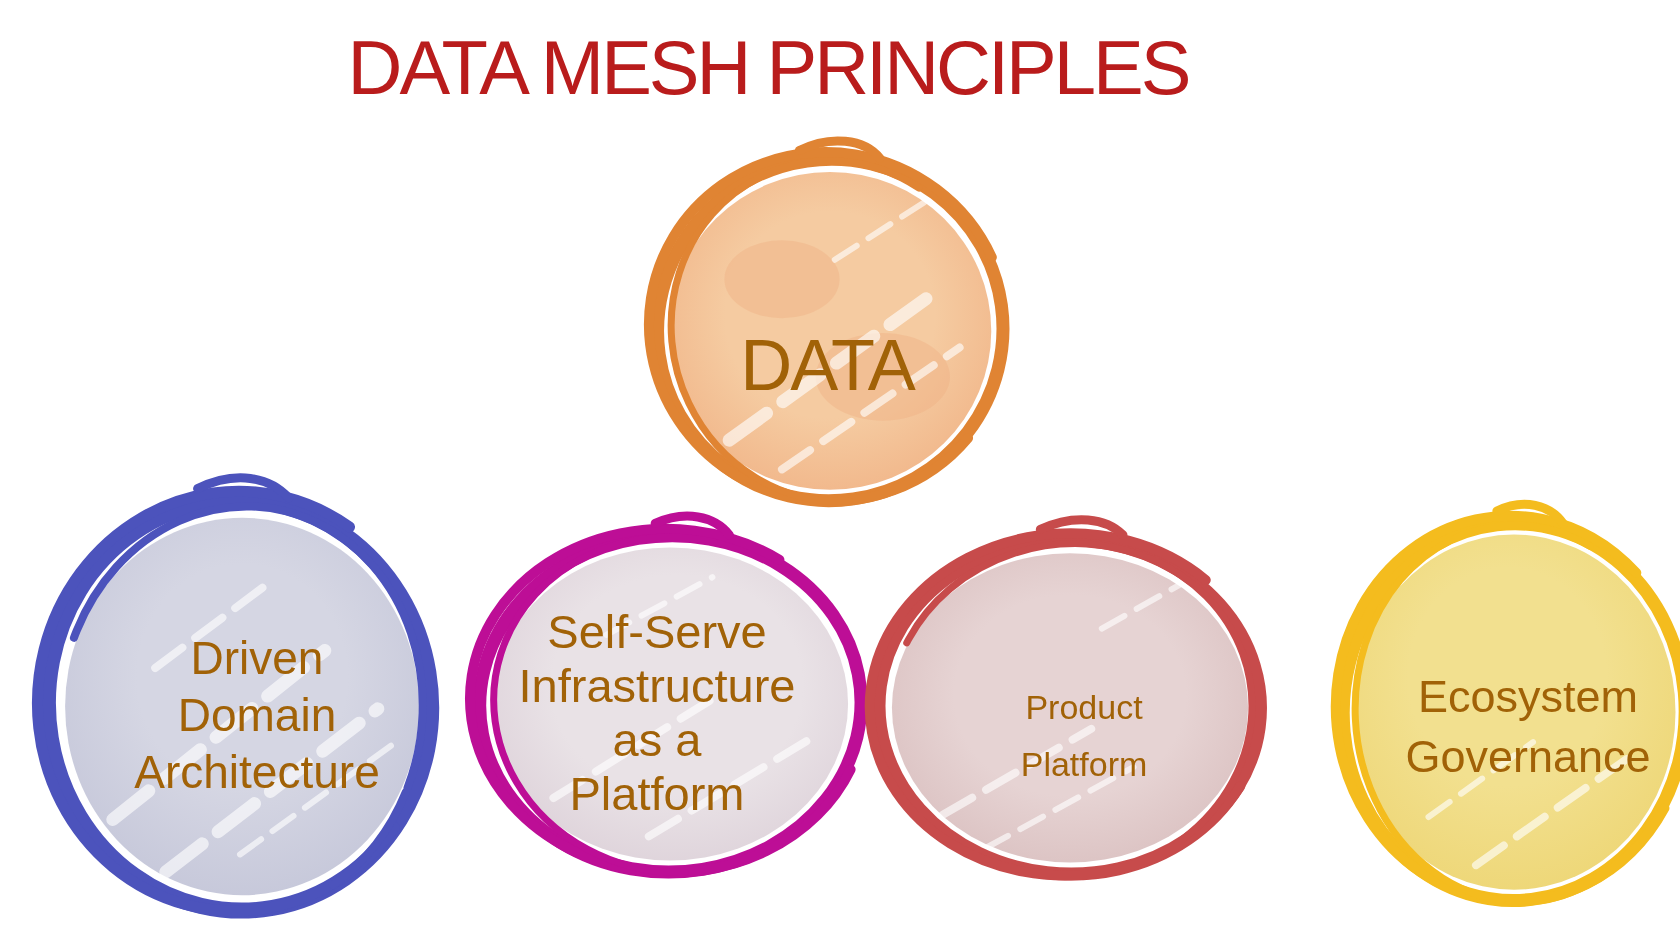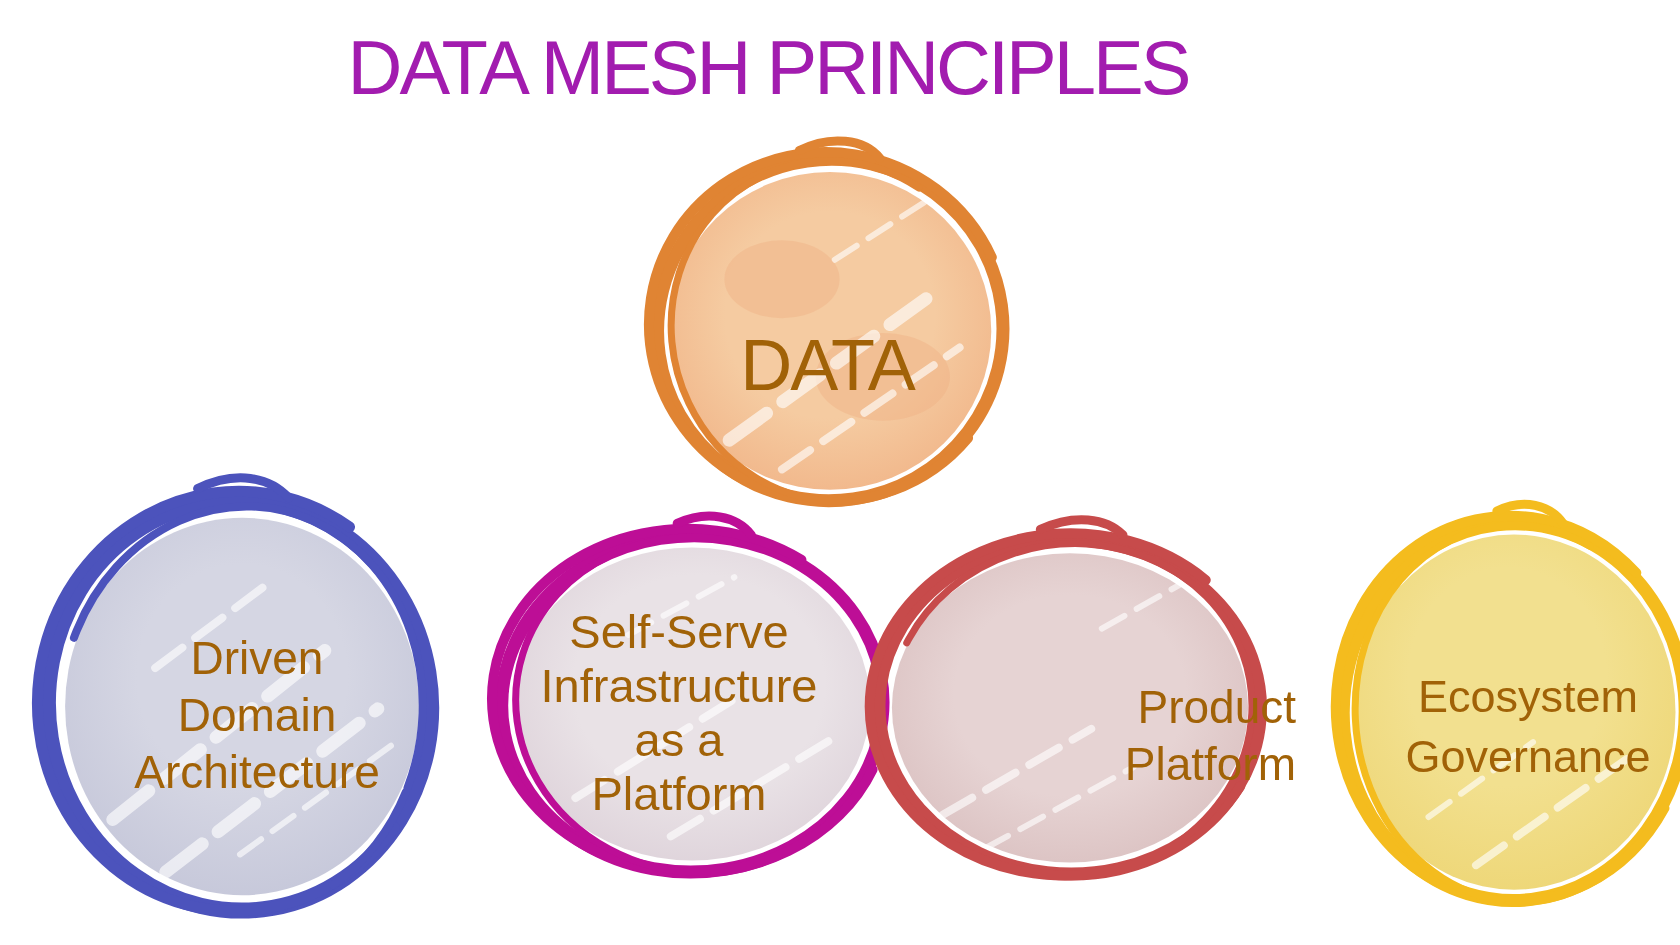--- a/index.html
+++ b/index.html
@@ -4,21 +4,21 @@
 <style>
   html,body{margin:0;padding:0;}
   body{
     width:1680px;height:945px;position:relative;overflow:hidden;
     background:#ffffff;color:#161616;
     font-family:"Liberation Sans", sans-serif;
   }
   .title{
     position:absolute;top:24px;left:768px;transform:translateX(-50%);
     font-size:76px;letter-spacing:-3px;white-space:nowrap;
-    color:#a21caf;
+    color:#b91c1c;
   }
   
   .bubble{position:absolute;}
   .bubble svg{position:absolute;left:0;top:0;width:100%;height:100%;overflow:visible;display:block;}
   .blob{fill:var(--fill);}
   .mottle{fill:var(--fill2);opacity:.45;}
   .streak{stroke:rgba(255,255,255,.62);fill:none;stroke-linecap:round;}
   .streak.s1{stroke-width:13;stroke-dasharray:46 20;}
   .streak.s2{stroke-width:8;stroke-dasharray:34 16;}
   .streak.s3{stroke-width:6;stroke-dasharray:26 14;}
@@ -41,26 +41,26 @@
   .bubble-data .label{font-size:72px;letter-spacing:-2px;transform:translate(-3px,37px);}
   .bubble-data .blob{fill:url(#g-data);}
 
   .bubble-domain{left:28px;top:470px;width:424px;height:466px;}
   .bubble-domain .label{font-size:46px;line-height:57px;transform:translate(17px,12px);}
   .bubble-domain .blob{fill:url(#g-domain);}
   .bubble-domain .ring-a{stroke-width:16;}
   .bubble-domain .ring-b{stroke-width:11;}
   .bubble-domain .ring-c{stroke-width:8;}
 
-  .bubble-selfserve{left:480px;top:510px;width:424px;height:384px;}
+  .bubble-selfserve{left:458px;top:510px;width:424px;height:384px;}
   .bubble-selfserve .label{font-size:47px;line-height:54px;transform:translate(-13px,11px);}
   .bubble-selfserve .blob{fill:url(#g-selfserve);}
 
   .bubble-product{left:858px;top:514px;width:424px;height:382px;}
-  .bubble-product .label{font-size:46px;line-height:57px;transform:translate(14px,31px);align-items:flex-end;}
+  .bubble-product .label{font-size:34px;line-height:57px;transform:translate(14px,31px);}
   .bubble-product .blob{fill:url(#g-product);}
 
   .bubble-ecosystem{left:1324px;top:496px;width:380px;height:428px;}
   .bubble-ecosystem .label{font-size:45px;line-height:60px;transform:translate(14px,17px);}
   .bubble-ecosystem .blob{fill:url(#g-ecosystem);}
 </style>
 </head>
 <body style="background: rgb(255, 255, 255); color: rgb(22, 22, 22);">
 
 <div class="canvas">

